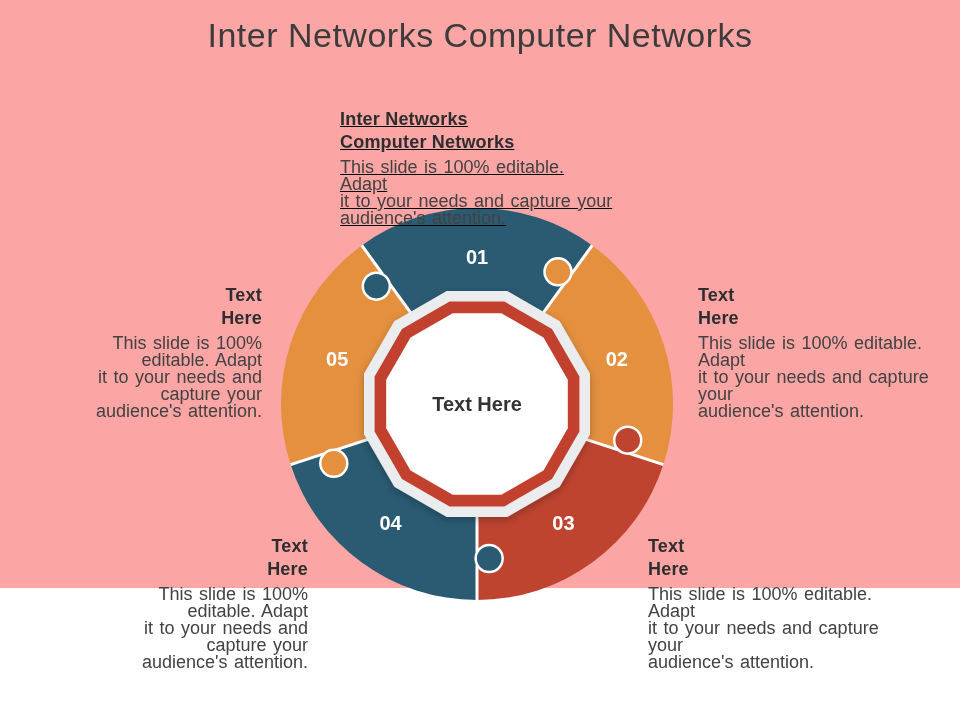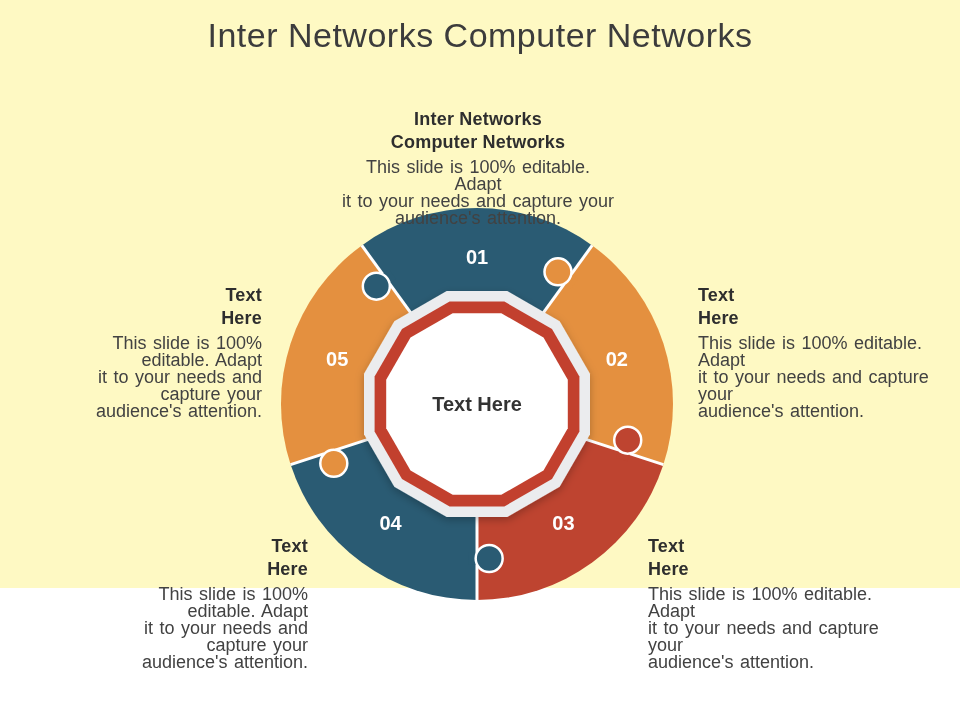--- a/index.html
+++ b/index.html
@@ -1,27 +1,27 @@
 <!DOCTYPE html>
 <html><head>
 <meta charset="utf-8">
 <style>
   html,body{margin:0;padding:0;}
   body{width:960px;height:720px;background:#ffffff;overflow:hidden;
        font-family:"Liberation Sans","DejaVu Sans",sans-serif;}
-  .slide{position:relative;width:960px;height:588px;background:#fef9c3;}
+  .slide{position:relative;width:960px;height:588px;background:#fca5a5;}
   .title{position:absolute;top:16px;left:0;width:960px;text-align:center;
          font-size:34px;font-weight:400;color:#3c3c3c;letter-spacing:0.5px;}
   #diagram{position:absolute;left:0;top:0;width:960px;height:720px;}
   .tb{position:absolute;}
   .tb-heading{font-size:18px;line-height:23px;font-weight:700;color:#2e2e2e;
               white-space:pre-line;letter-spacing:0.2px;}
   .tb-body{font-size:18px;line-height:17px;color:#424242;margin-top:5px;
            white-space:pre-line;word-spacing:1.5px;}
-  .tb-top{left:340px;top:108px;width:276px;text-align:center;}
+  .tb-top{left:340px;top:108px;width:276px;text-align:left;text-decoration:underline;}
   .tb-left{left:40px;top:284px;width:222px;text-align:right;}
   .tb-right{left:698px;top:284px;width:240px;text-align:left;}
   .tb-bleft{left:88px;top:535px;width:220px;text-align:right;}
   .tb-bright{left:648px;top:535px;width:240px;text-align:left;}
 </style>
 </head>
 <body>
 
 <div class="slide">
 

